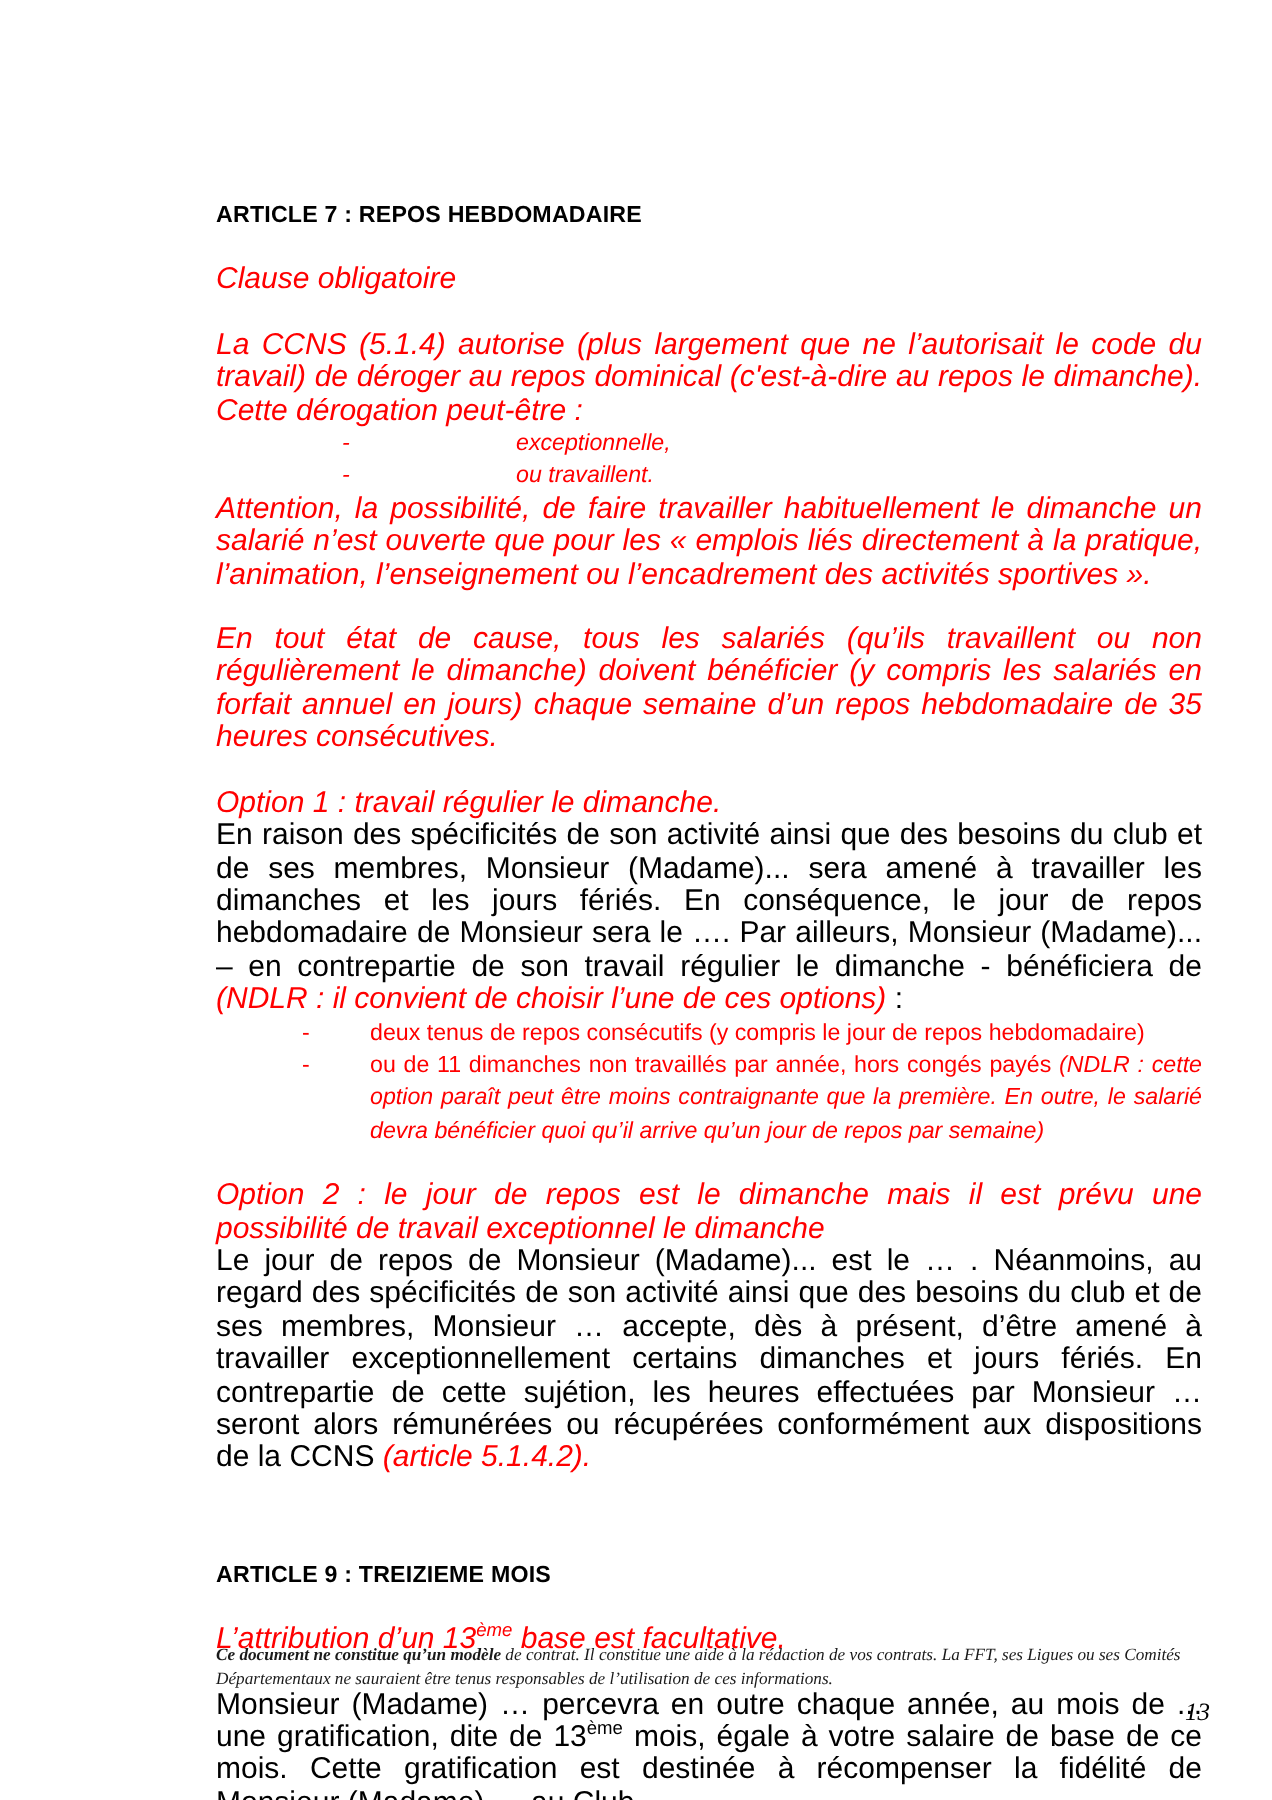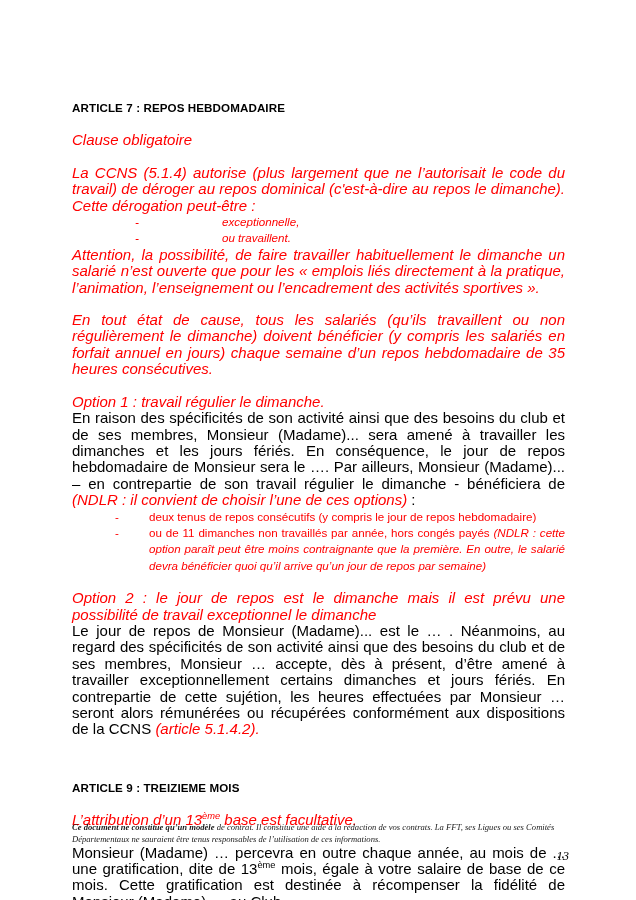--- a/index.html
+++ b/index.html
@@ -15,20 +15,21 @@
     -webkit-font-smoothing: antialiased;
   }
 
   .page {
     position: relative;
     width: 580px;
     height: 900px;
     background: #ffffff;
     box-sizing: border-box;
     overflow: hidden;
+    margin-left: 36px;
   }
 
   .content {
     position: absolute;
     left: 72px;
     top: 100px;
     width: 493px;
   }
 
   

